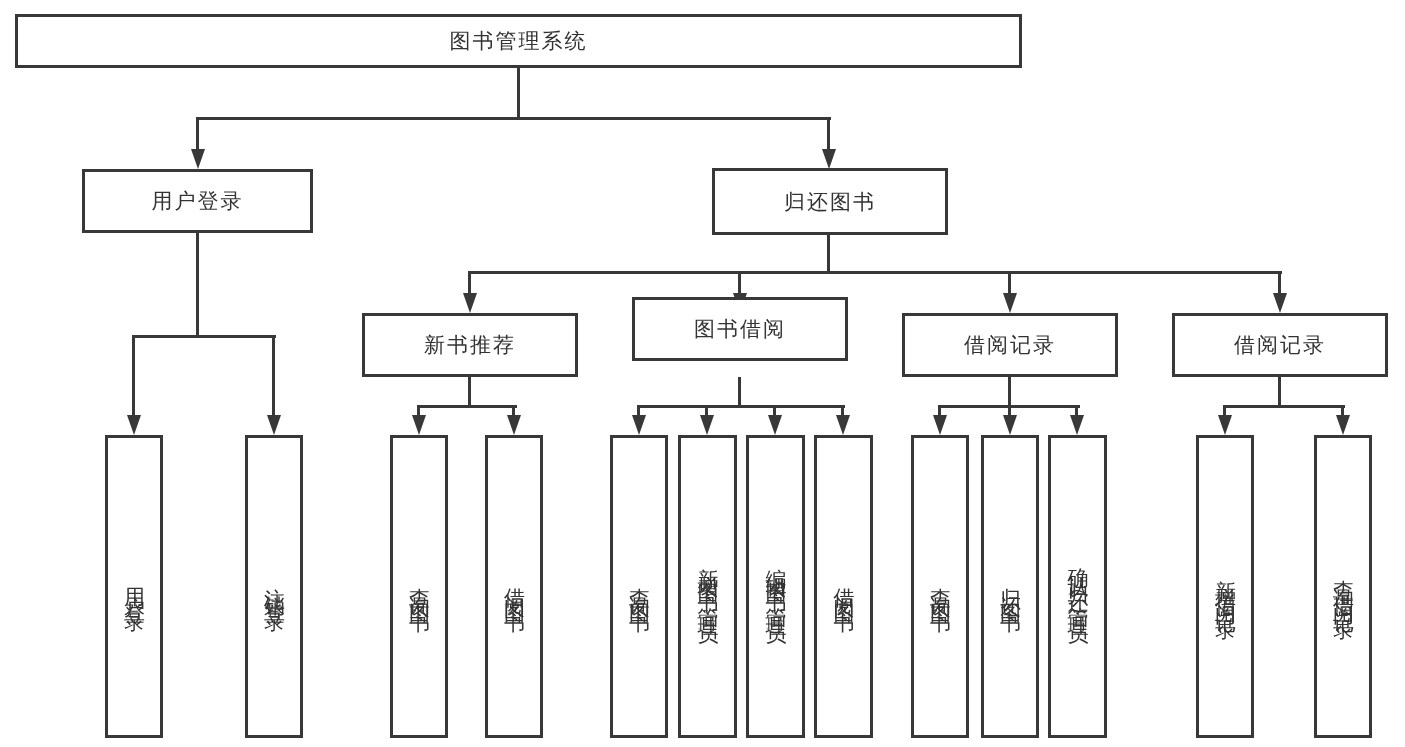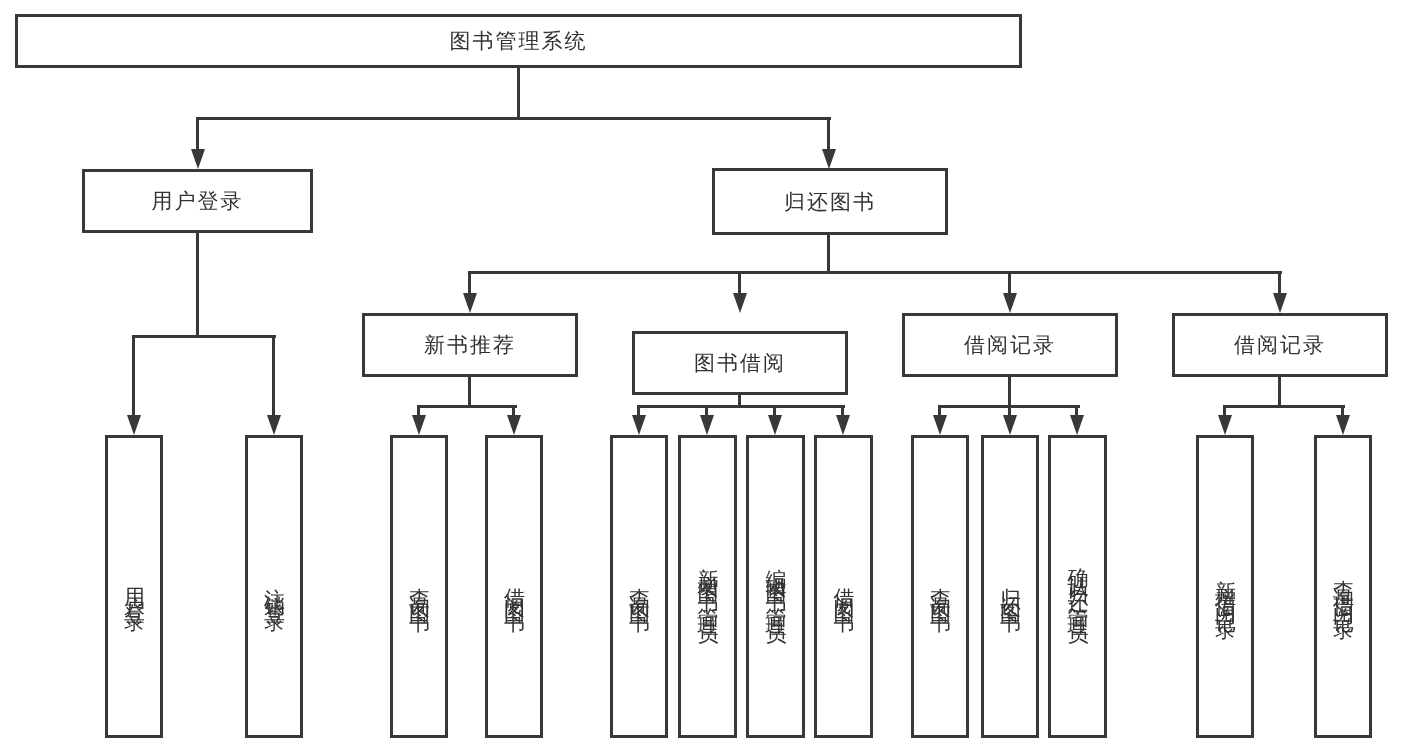--- a/index.html
+++ b/index.html
@@ -126,21 +126,21 @@
   <div class="box" style="left:82px;top:169px;width:231px;height:64px">
     <span>用户登录</span>
   </div>
   <div class="box" style="left:712px;top:168px;width:236px;height:67px">
     <span>归还图书</span>
   </div>
 
   <div class="box" style="left:362px;top:313px;width:216px;height:64px">
     <span>新书推荐</span>
   </div>
-  <div class="box" style="left:632px;top:331px;width:216px;height:64px">
+  <div class="box" style="left:632px;top:297px;width:216px;height:64px">
     <span>图书借阅</span>
   </div>
   <div class="box" style="left:902px;top:313px;width:216px;height:64px">
     <span>借阅记录</span>
   </div>
   <div class="box" style="left:1172px;top:313px;width:216px;height:64px">
     <span>借阅记录</span>
   </div>
 
   <div class="box v" style="left:105px;top:435px;width:58px;height:303px">

